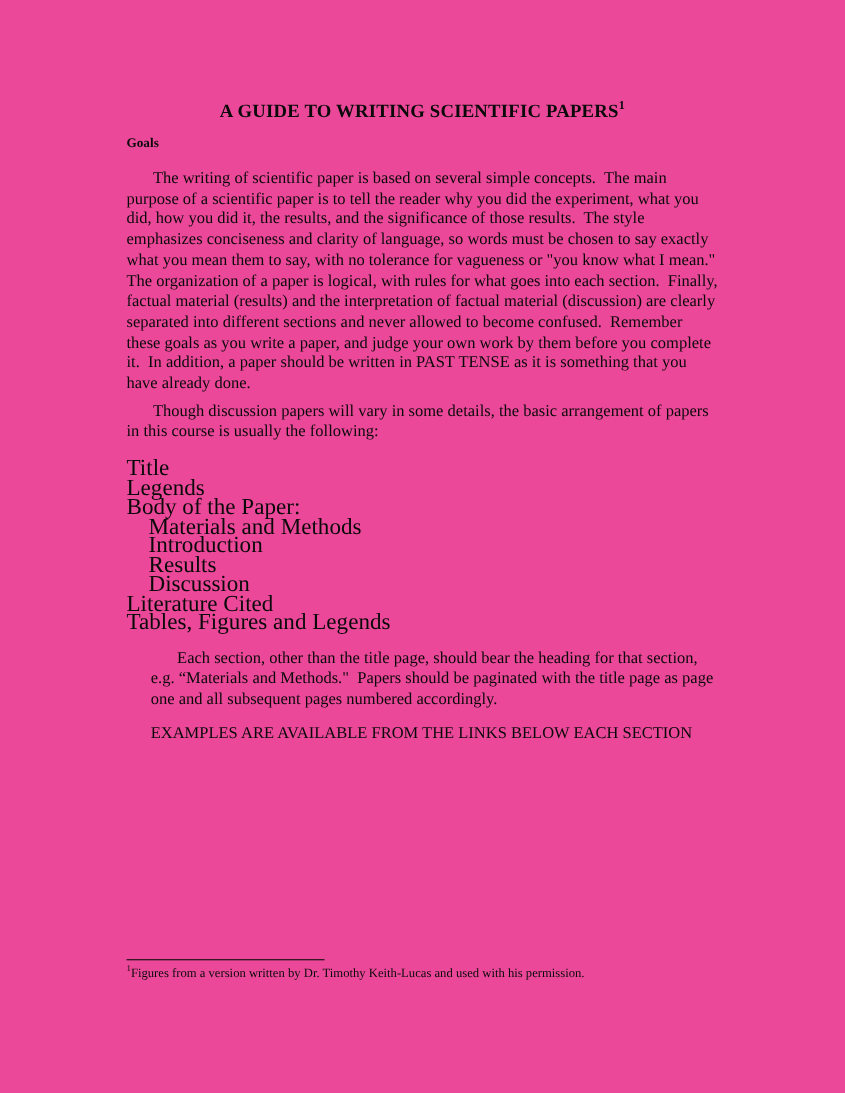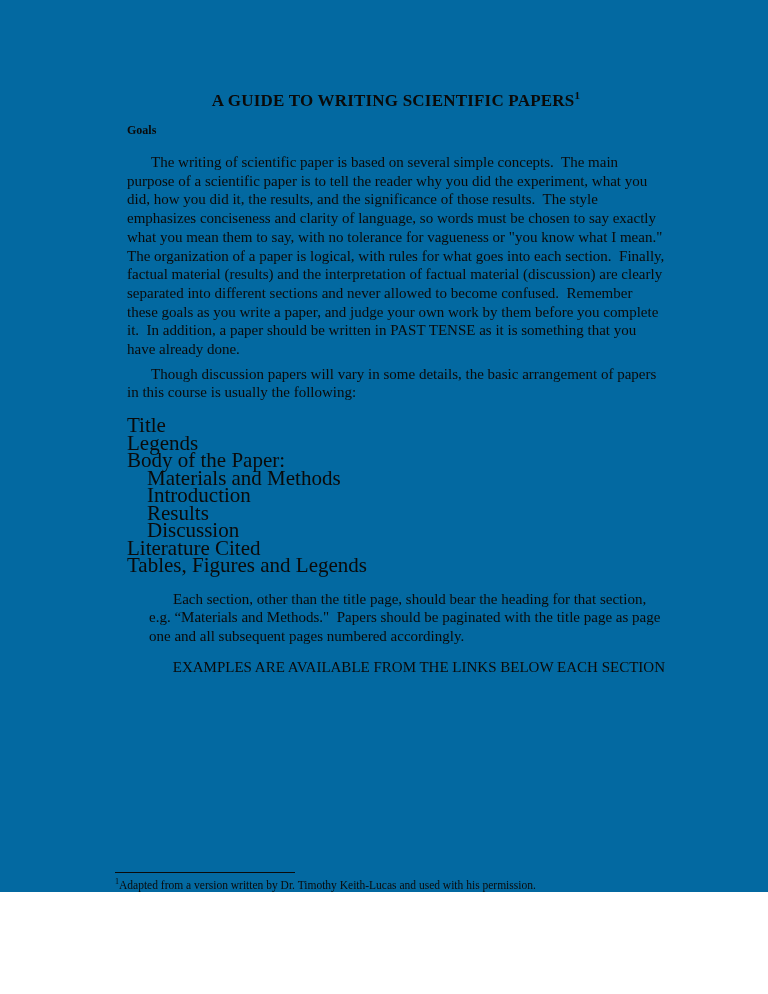--- a/index.html
+++ b/index.html
@@ -3,27 +3,26 @@
 <meta charset="utf-8">
 <style>
   html, body {
     margin: 0;
     padding: 0;
     background: #ffffff;
   }
   .page {
     position: relative;
     width: 768px;
-    height: 892px;
-    background: #0369a1;
+    height: 994px;
+    background: #ec4899;
     font-family: "Liberation Serif", serif;
     color: #0a0a0a;
     overflow: hidden;
     box-sizing: border-box;
-    padding-left: 12px;
   }
   .content {
     padding: 90px 115px 0 115px;
     width: 538px;
     box-sizing: content-box;
   }
   .doc-title {
     text-align: center;
     font-weight: bold;
     font-size: 17px;
@@ -69,21 +68,20 @@
   }
   .outline-row.lvl1 {
     padding-left: 20px;
   }
   .examples-line {
     font-size: 15px;
     line-height: 19px;
     margin: 12px 0 0 0;
     text-indent: 22px;
     white-space: pre-wrap;
-    text-align: right;
   }
   .footnote-block {
     position: absolute;
     left: 115px;
     top: 872px;
     width: 538px;
   }
   .footnote-rule {
     width: 180px;
     height: 0;
@@ -129,15 +127,15 @@
     </div>
 
     <p class="para each-section">Each section, other than the title page, should bear the heading for that section, e.g. “Materials and Methods."  Papers should be paginated with the title page as page one and all subsequent pages numbered accordingly.</p>
 
     <p class="examples-line">EXAMPLES ARE AVAILABLE FROM THE LINKS BELOW EACH SECTION</p>
 
   </div>
 
   <div class="footnote-block">
     <div class="footnote-rule"></div>
-    <p class="footnote-text"><sup>1</sup><span>Adapted from a version written by Dr. Timothy Keith-Lucas and used with his permission.</span></p>
+    <p class="footnote-text"><sup>1</sup><span>Figures from a version written by Dr. Timothy Keith-Lucas and used with his permission.</span></p>
   </div>
 </div>
 
 </body></html>

